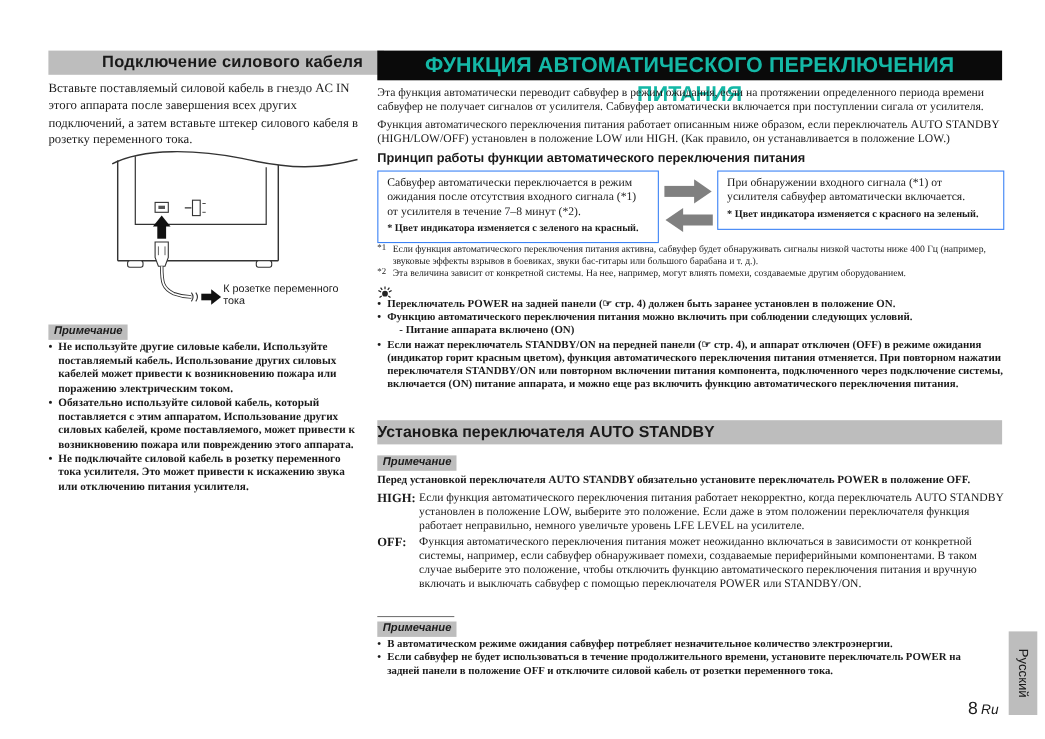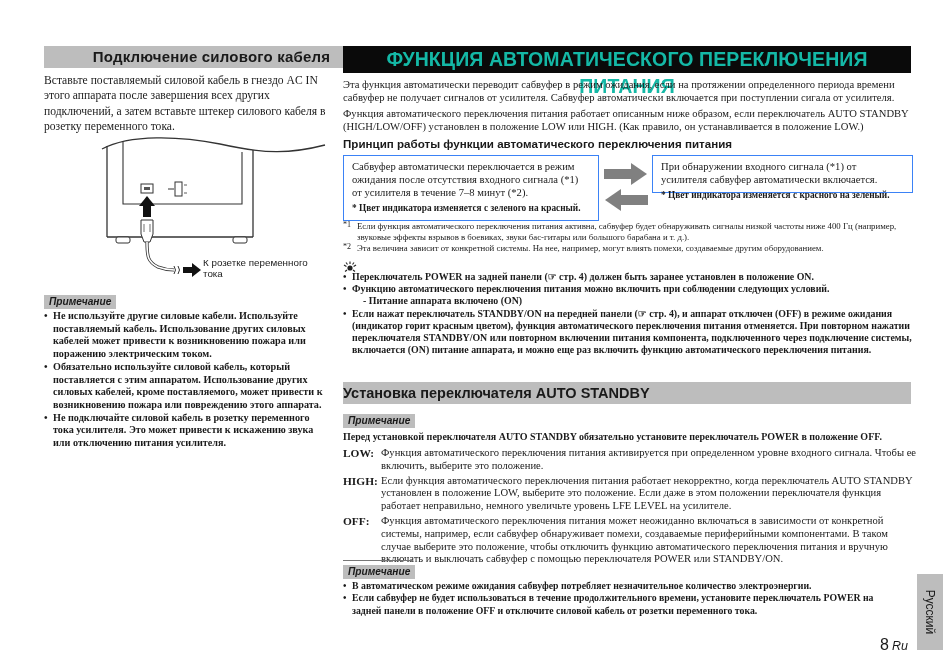--- a/index.html
+++ b/index.html
@@ -24,21 +24,21 @@
 
   
   .main-title { left:343px; top:46px; width:568px; height:27px; background:#0a0a0a; color:#14b8a6;
                 font-family:"Liberation Sans",sans-serif; font-weight:bold; font-size:19.5px;
                 line-height:27px; text-align:center; letter-spacing:0.1px; }
   .intro1 { left:343px; top:78px; width:580px; font-size:10.6px; line-height:13.4px; }
   .intro2 { left:343px; top:107px; width:580px; font-size:10.6px; line-height:13.4px; }
   .subhead { left:343px; top:137px; font-family:"Liberation Sans",sans-serif; font-weight:bold; font-size:11.6px; }
   .box { border:1px solid #3b82f6; padding:4px 8px; box-sizing:border-box; }
   .box-left { left:343px; top:155px; width:256px; height:66px; font-size:10.6px; line-height:13px; }
-  .box-right { left:652px; top:155px; width:261px; height:38px; font-size:10.6px; line-height:13px; }
+  .box-right { left:652px; top:155px; width:261px; height:54px; font-size:10.6px; line-height:13px; }
   .box .star { font-weight:bold; font-size:9.3px; margin-top:3px; }
   .arrows { left:602px; top:163px; width:48px; height:50px; }
   .footnotes { left:343px; top:221px; width:580px; font-size:8.8px; line-height:11.2px; }
   .fn { position:relative; padding-left:14px; }
   .fn sup { position:absolute; left:0; top:-2px; font-size:8px; }
   .tip-icon { left:343px; top:259px; width:14px; height:12px; }
   .tips { left:343px; top:271px; width:575px; font-weight:bold; font-size:9.9px; line-height:12.2px; }
   .tips .sub { padding-left:20px; }
 
   .sec2-head { left:343px; top:382px; width:568px; height:22px; background:#bdbdbd;
@@ -179,24 +179,20 @@
     <li>Если нажат переключатель STANDBY/ON на передней панели (☞ стр. 4), и аппарат отключен (OFF) в режиме ожидания (индикатор горит красным цветом), функция автоматического переключения питания отменяется. При повторном нажатии переключателя STANDBY/ON или повторном включении питания компонента, подключенного через подключение системы, включается (ON) питание аппарата, и можно еще раз включить функцию автоматического переключения питания.</li>
   </ul>
 </div>
 
 <div class="abs sec2-head">Установка переключателя AUTO STANDBY</div>
 <div class="abs sec2-note-tag note-tag">Примечание</div>
 <div class="abs sec2-warning">Перед установкой переключателя AUTO STANDBY обязательно установите переключатель POWER в положение OFF.</div>
 
 <div class="abs defs">
   <div class="def">
-    <div class="term">LOW:</div>
-    <div class="desc">Функция автоматического переключения питания активируется при определенном уровне входного сигнала. Чтобы ее включить, выберите это положение.</div>
-  </div>
-  <div class="def">
     <div class="term">HIGH:</div>
     <div class="desc">Если функция автоматического переключения питания работает некорректно, когда переключатель AUTO STANDBY установлен в положение LOW, выберите это положение. Если даже в этом положении переключателя функция работает неправильно, немного увеличьте уровень LFE LEVEL на усилителе.</div>
   </div>
   <div class="def">
     <div class="term">OFF:</div>
     <div class="desc">Функция автоматического переключения питания может неожиданно включаться в зависимости от конкретной системы, например, если сабвуфер обнаруживает помехи, создаваемые периферийными компонентами. В таком случае выберите это положение, чтобы отключить функцию автоматического переключения питания и вручную включать и выключать сабвуфер с помощью переключателя POWER или STANDBY/ON.</div>
   </div>
 </div>
 
 <div class="abs sep-line"></div>

